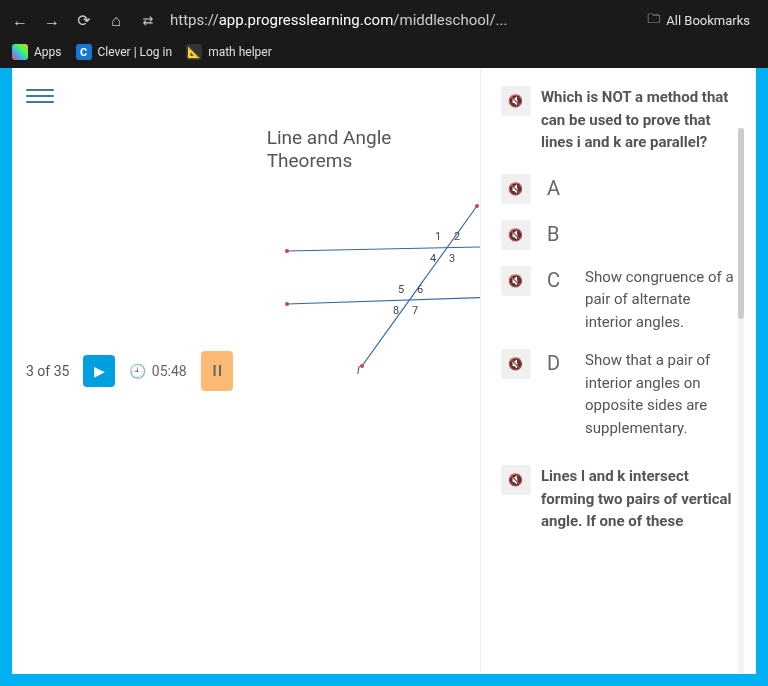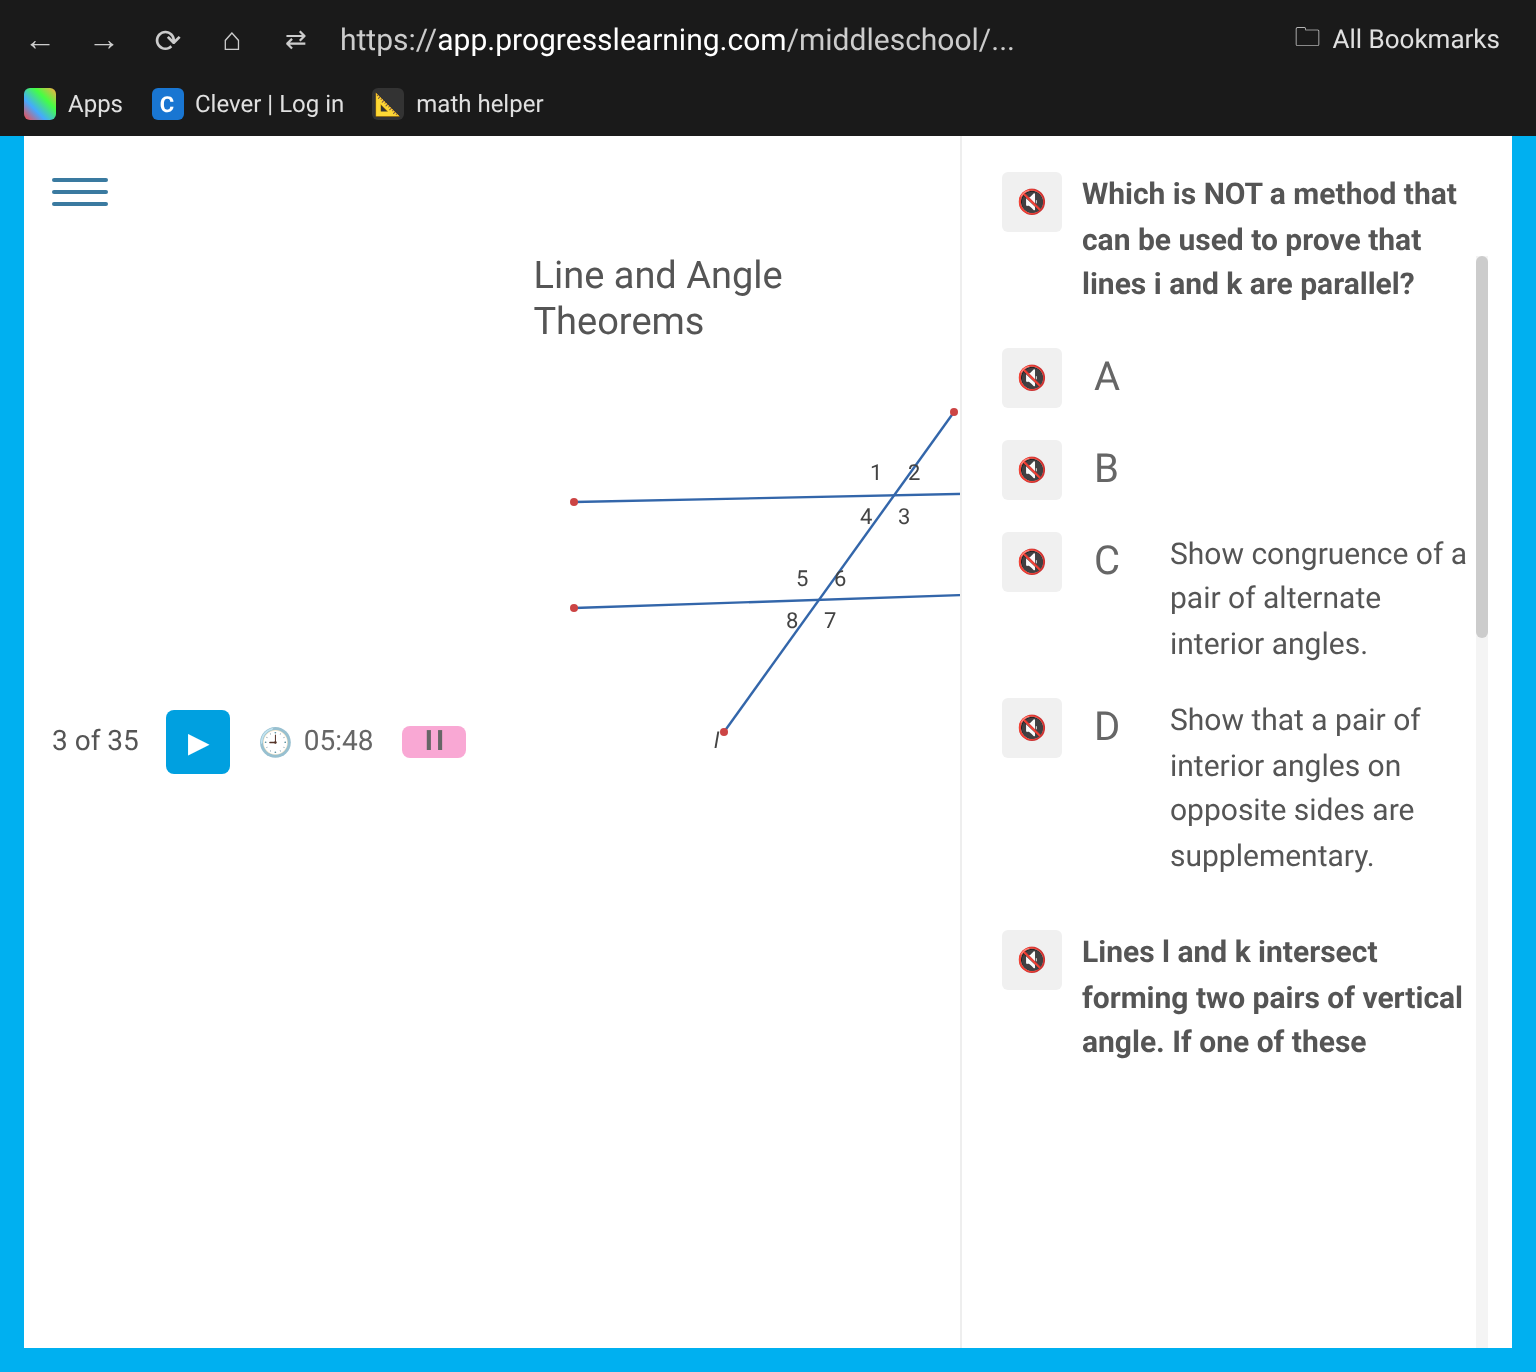--- a/index.html
+++ b/index.html
@@ -117,23 +117,23 @@
       cursor: pointer;
     }
     .timer {
       display: inline-flex;
       align-items: center;
       gap: 5px;
       color: #666;
       font-size: 14px;
     }
     .pause-btn {
-      background: #f9a8d4;
+      background: #fdba74;
       color: #666;
-      width: 32px; height: 16px;
+      width: 32px; height: 40px;
       display: inline-flex; align-items: center; justify-content: center;
       border-radius: 4px;
       font-weight: bold;
       letter-spacing: -1px;
       cursor: pointer;
     }
     .progress-strip {
       height: 4px;
       background: #eee;
       position: relative;

